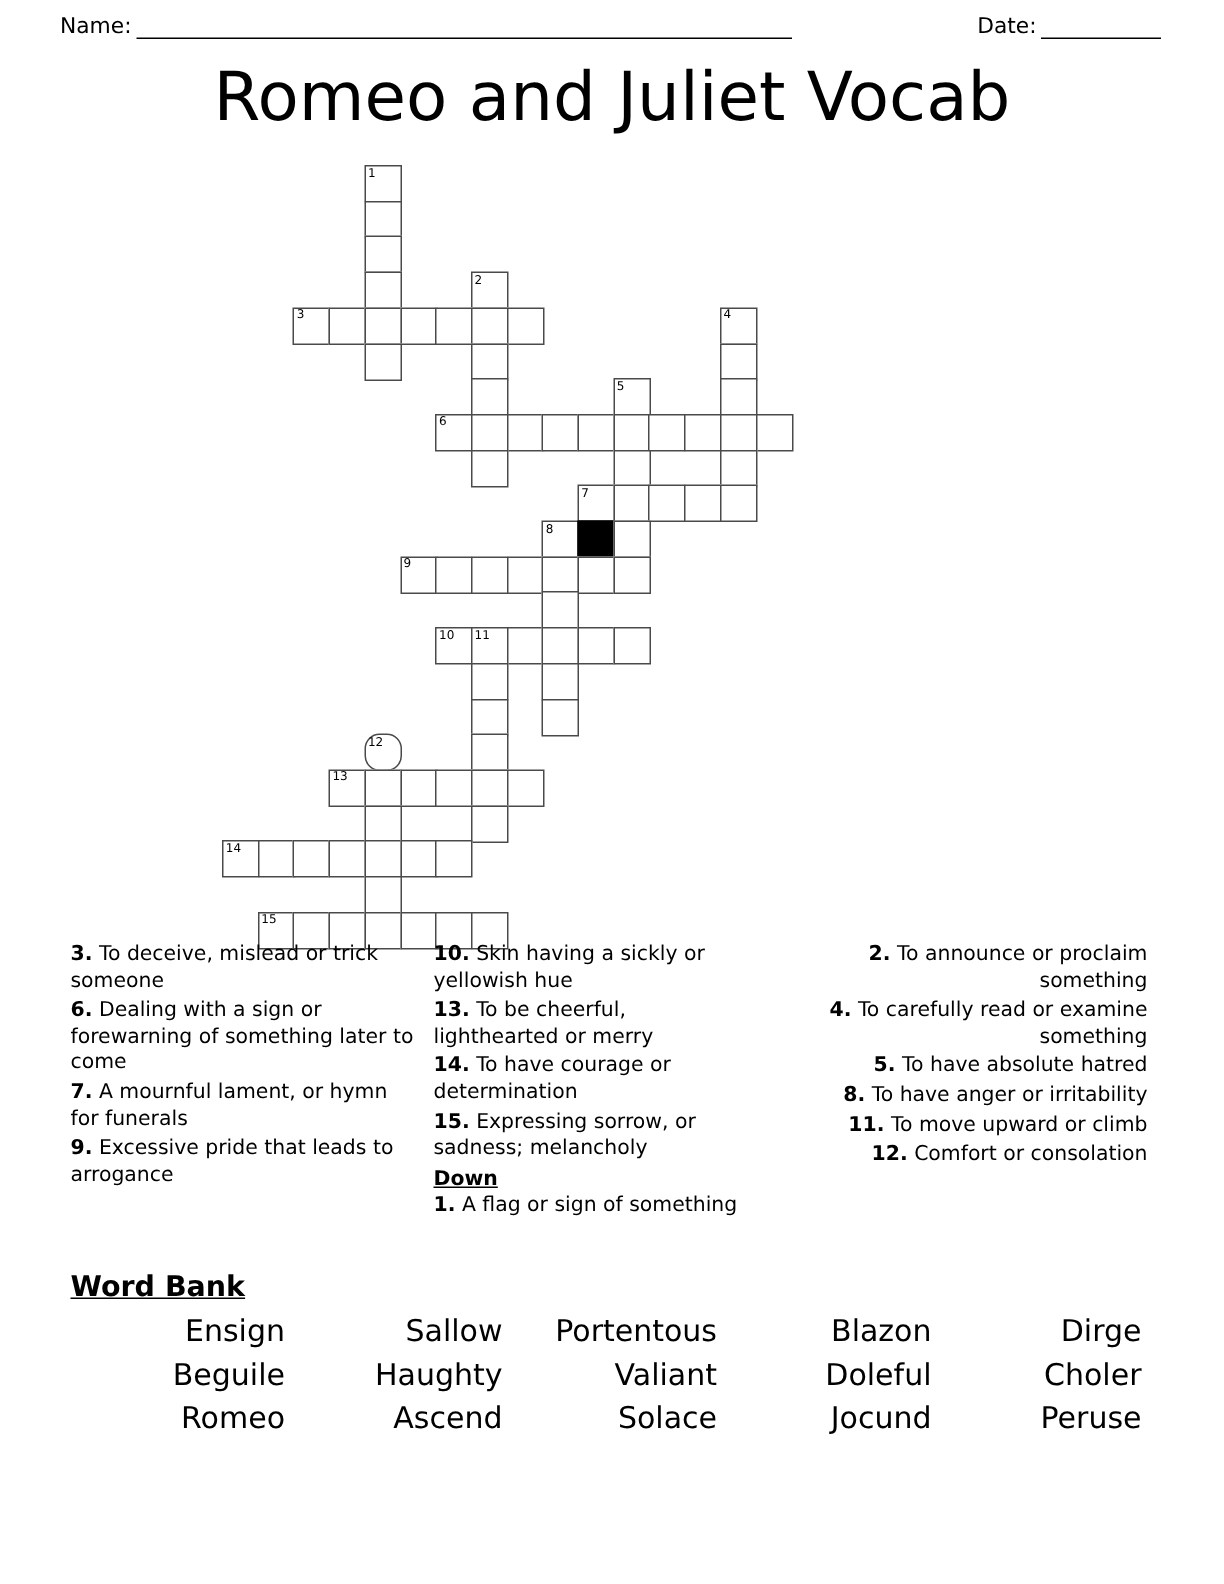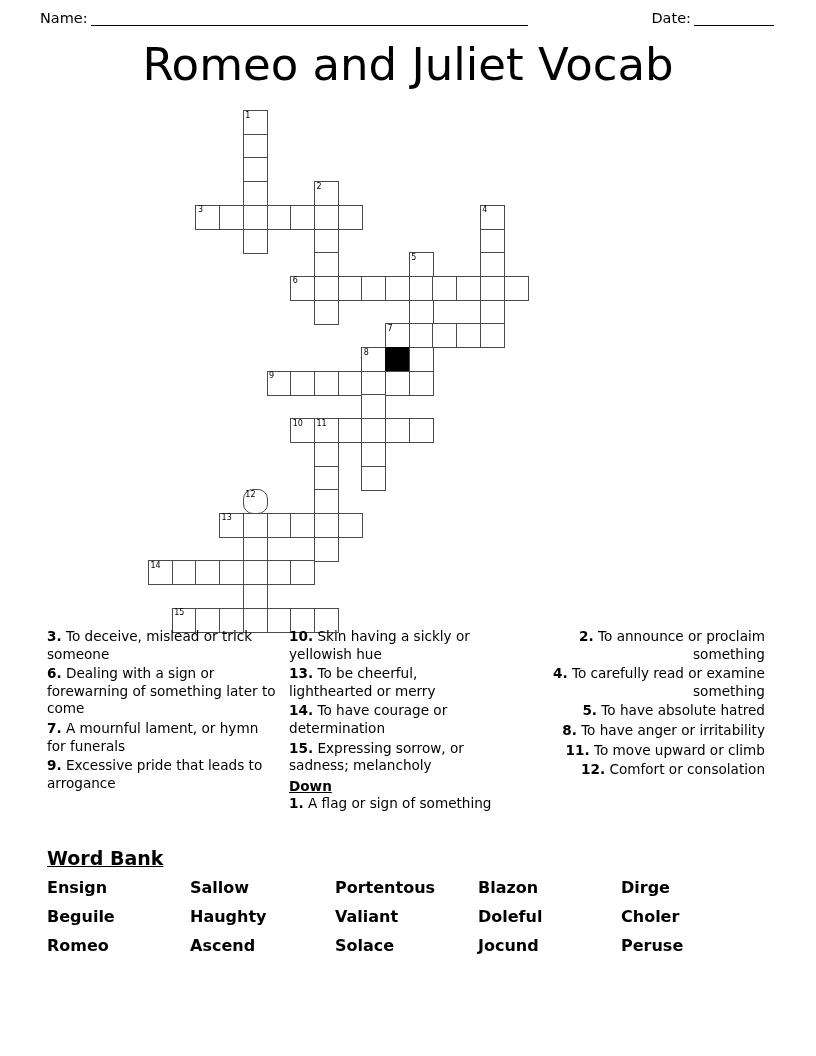--- a/index.html
+++ b/index.html
@@ -128,23 +128,24 @@
     text-decoration: underline;
     line-height: 26px;
     margin-bottom: 2px;
   }
   .wb-grid {
     display: grid;
     grid-template-columns: 143px 145px 143px 143px 140px;
     row-gap: 0px;
   }
   .wb-word {
-    font-size: 16px;
+    font-size: 20px;
     line-height: 29px;
-    font-weight: 700;
+    font-weight: 400;
+    text-align: right;
   }
 </style>
 </head>
 <body>
 
 <div class="name-date-row">
   <span class="nd-label">Name:</span>
   <span class="nd-rule long"></span>
   <span class="nd-spacer"></span>
   <span class="nd-label">Date:</span>

